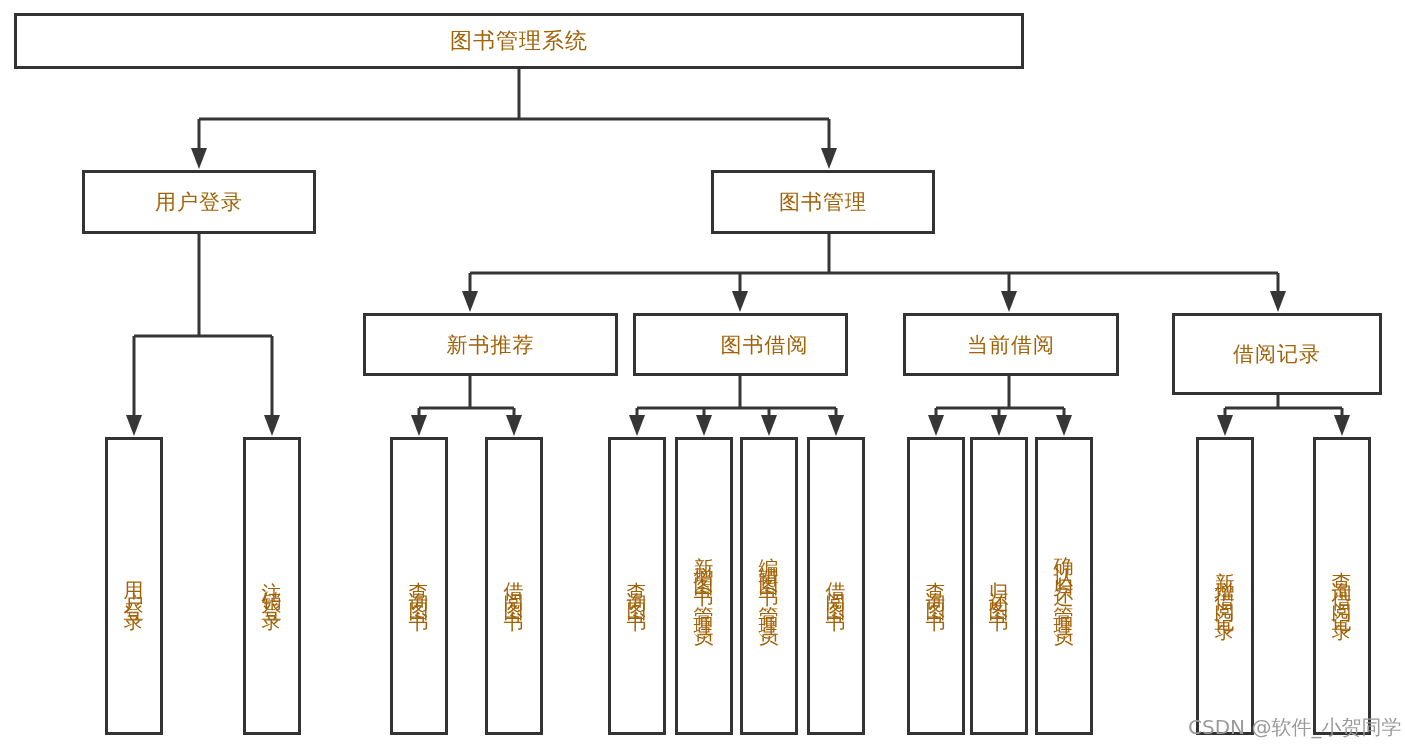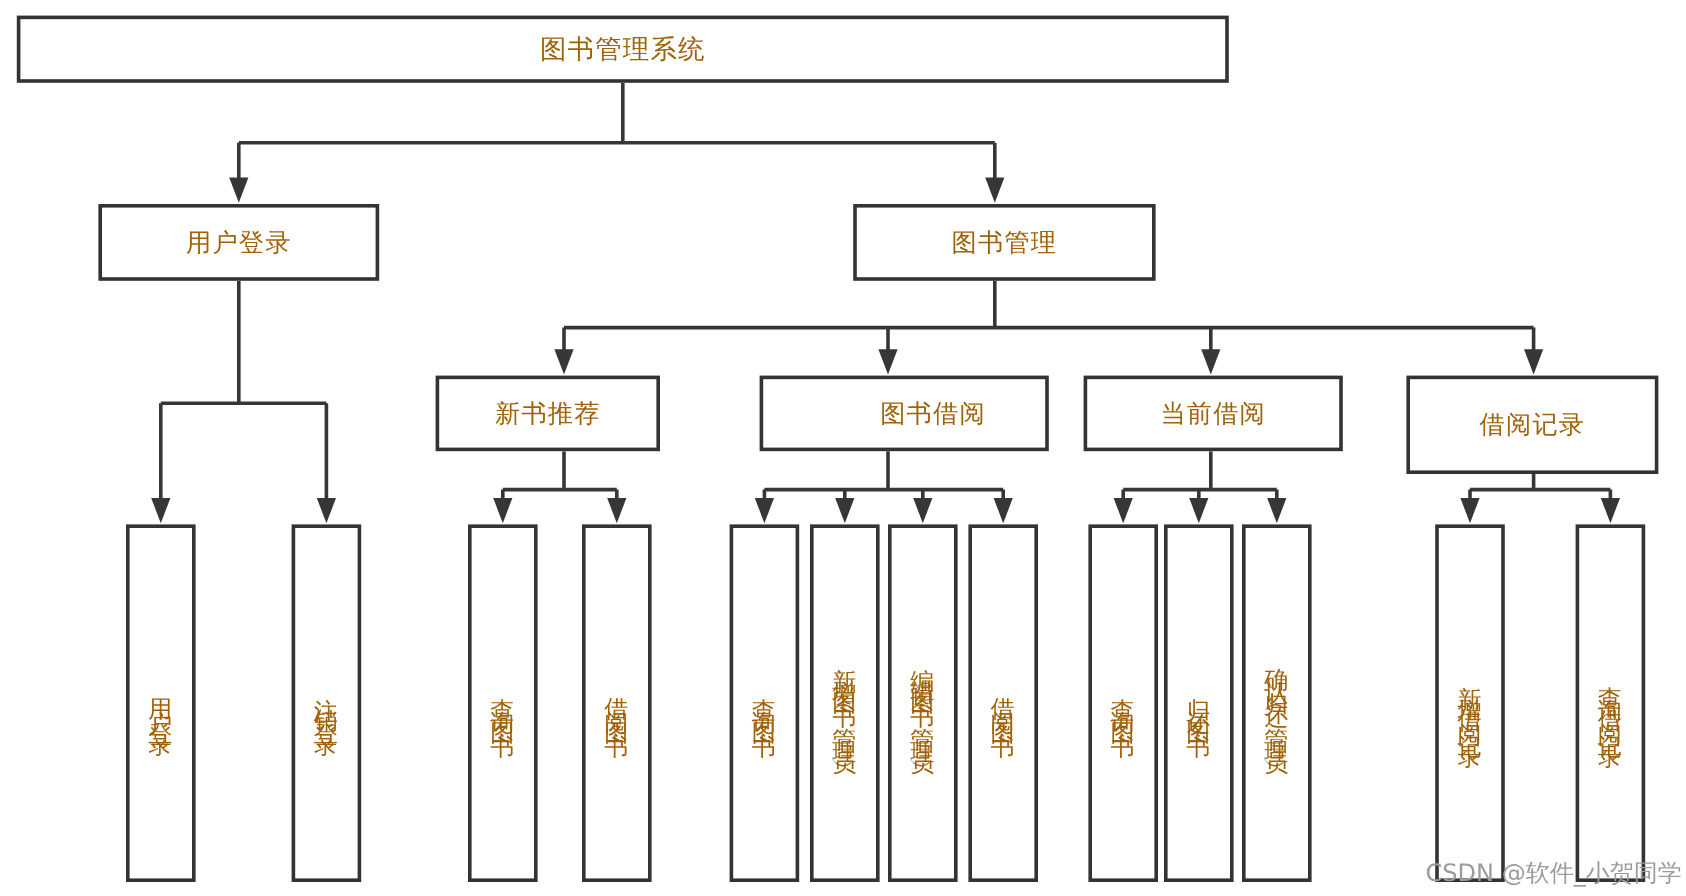--- a/index.html
+++ b/index.html
@@ -50,23 +50,23 @@
   .vbox span {
     writing-mode: vertical-rl;
     text-orientation: mixed;
     font-size: 20px;
     letter-spacing: 10px;
     line-height: 1;
   }
   
   .n-root   { left: 14px;   top: 13px;  width: 1010px; height: 56px; }
   .n-login  { left: 82px;   top: 170px; width: 234px;  height: 64px; }
-  .n-mgmt   { left: 711px;  top: 170px; width: 252px;  height: 64px; }
-  .n-rec    { left: 363px;  top: 313px; width: 187px;  height: 63px; }
-  .n-bor    { left: 633px;  top: 313px; width: 241px;  height: 63px; padding-left: 48px; }
+  .n-mgmt   { left: 711px;  top: 170px; width: 224px;  height: 64px; }
+  .n-rec    { left: 363px;  top: 313px; width: 255px;  height: 63px; }
+  .n-bor    { left: 633px;  top: 313px; width: 215px;  height: 63px; padding-left: 48px; }
   .n-cur    { left: 903px;  top: 313px; width: 216px;  height: 63px; align-items: center; }
   .n-log    { left: 1172px; top: 313px; width: 210px;  height: 82px; }
   .leaf     { top: 437px; width: 58px; height: 298px; }
   .l-1  { left: 105px; }
   .l-2  { left: 243px; }
   .l-3  { left: 390px; }
   .l-4  { left: 485px; }
   .l-5  { left: 608px; }
   .l-6  { left: 675px; }
   .l-7  { left: 740px; }

